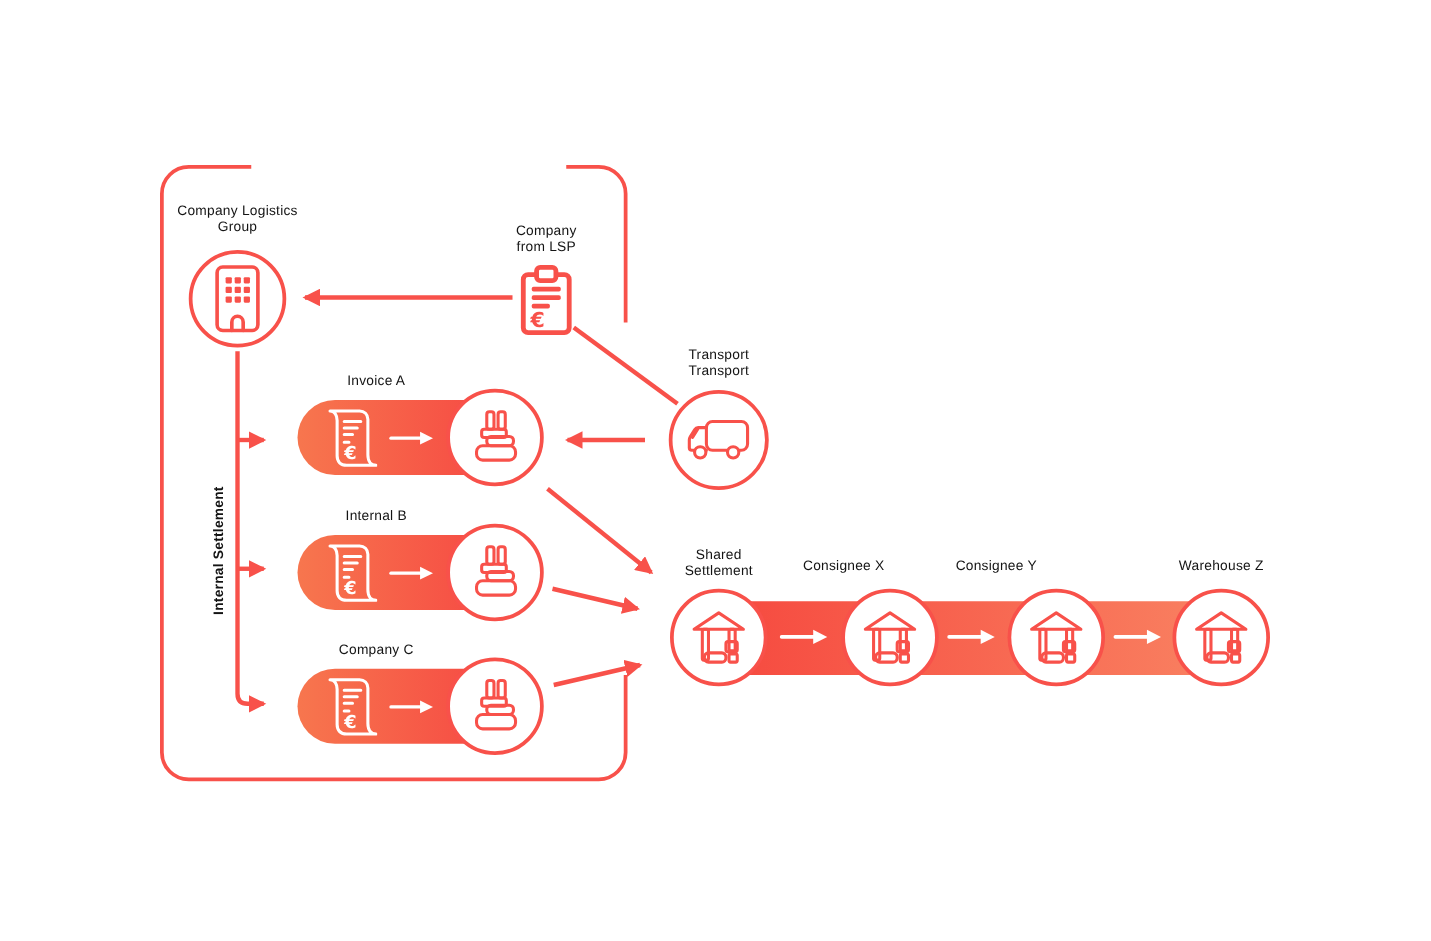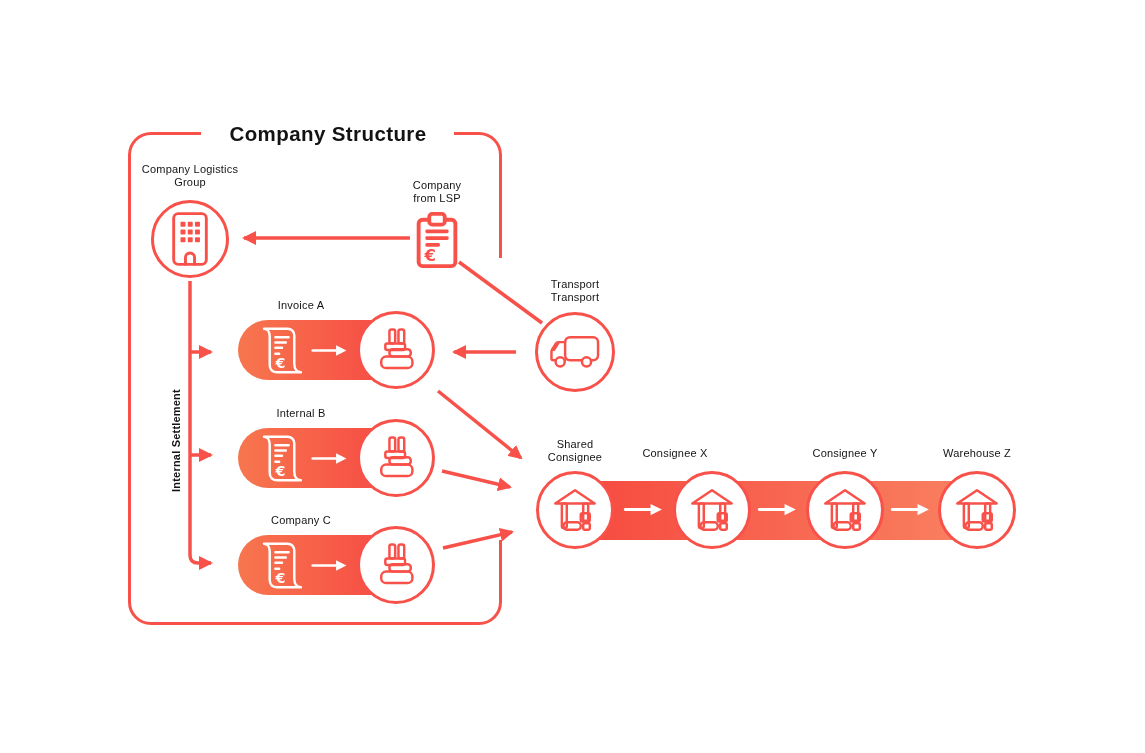--- a/index.html
+++ b/index.html
@@ -141,21 +141,20 @@
       <path stroke-width="3.5" marker-end="url(#ah)" d="M190 281 V555 Q190 563 198 563 H211"></path>
       <path stroke-width="3.5" marker-end="url(#ah)" d="M190 352 H211"></path>
       <path stroke-width="3.5" marker-end="url(#ah)" d="M190 455 H211"></path>
 
       <path stroke-width="3.5" marker-end="url(#ah)" d="M438 391 L521 458"></path>
       <path stroke-width="3.5" marker-end="url(#ah)" d="M442 471 L510 487"></path>
       <path stroke-width="3.5" marker-end="url(#ah)" d="M443 548 L512 532"></path>
     </g>
   </svg>
 
-  <div class="diagram-title">Company Structure</div>
 
   <div class="node-label" style="left:105px;top:163px;width:170px;">
     <span>Company Logistics</span>
     <span>Group</span>
   </div>
   <div class="circle-node" style="left:151px;top:200px;">
     <svg width="44" height="58">
         <use href="#sym-building"></use>
       </svg>
   </div>
@@ -251,36 +250,36 @@
       </svg>
   </div>
   <div class="band-arrow" style="left:890px;">
     <svg width="42" height="15">
         <use href="#sym-arrow-white"></use>
       </svg>
   </div>
 
   <div class="node-label" style="left:515px;top:438px;width:120px;">
     <span>Shared</span>
-    <span>Consignee</span>
+    <span>Settlement</span>
   </div>
   <div class="circle-node" style="left:536px;top:471px;">
     <svg width="46" height="46">
         <use href="#sym-warehouse"></use>
       </svg>
   </div>
 
   <div class="node-label" style="left:610px;top:447px;width:130px;">Consignee X</div>
   <div class="circle-node" style="left:673px;top:471px;">
     <svg width="46" height="46">
         <use href="#sym-warehouse"></use>
       </svg>
   </div>
 
-  <div class="node-label" style="left:780px;top:447px;width:130px;">Consignee Y</div>
+  <div class="node-label" style="left:732px;top:447px;width:130px;">Consignee Y</div>
   <div class="circle-node" style="left:806px;top:471px;">
     <svg width="46" height="46">
         <use href="#sym-warehouse"></use>
       </svg>
   </div>
 
   <div class="node-label" style="left:912px;top:447px;width:130px;">Warehouse Z</div>
   <div class="circle-node" style="left:938px;top:471px;">
     <svg width="46" height="46">
         <use href="#sym-warehouse"></use>

